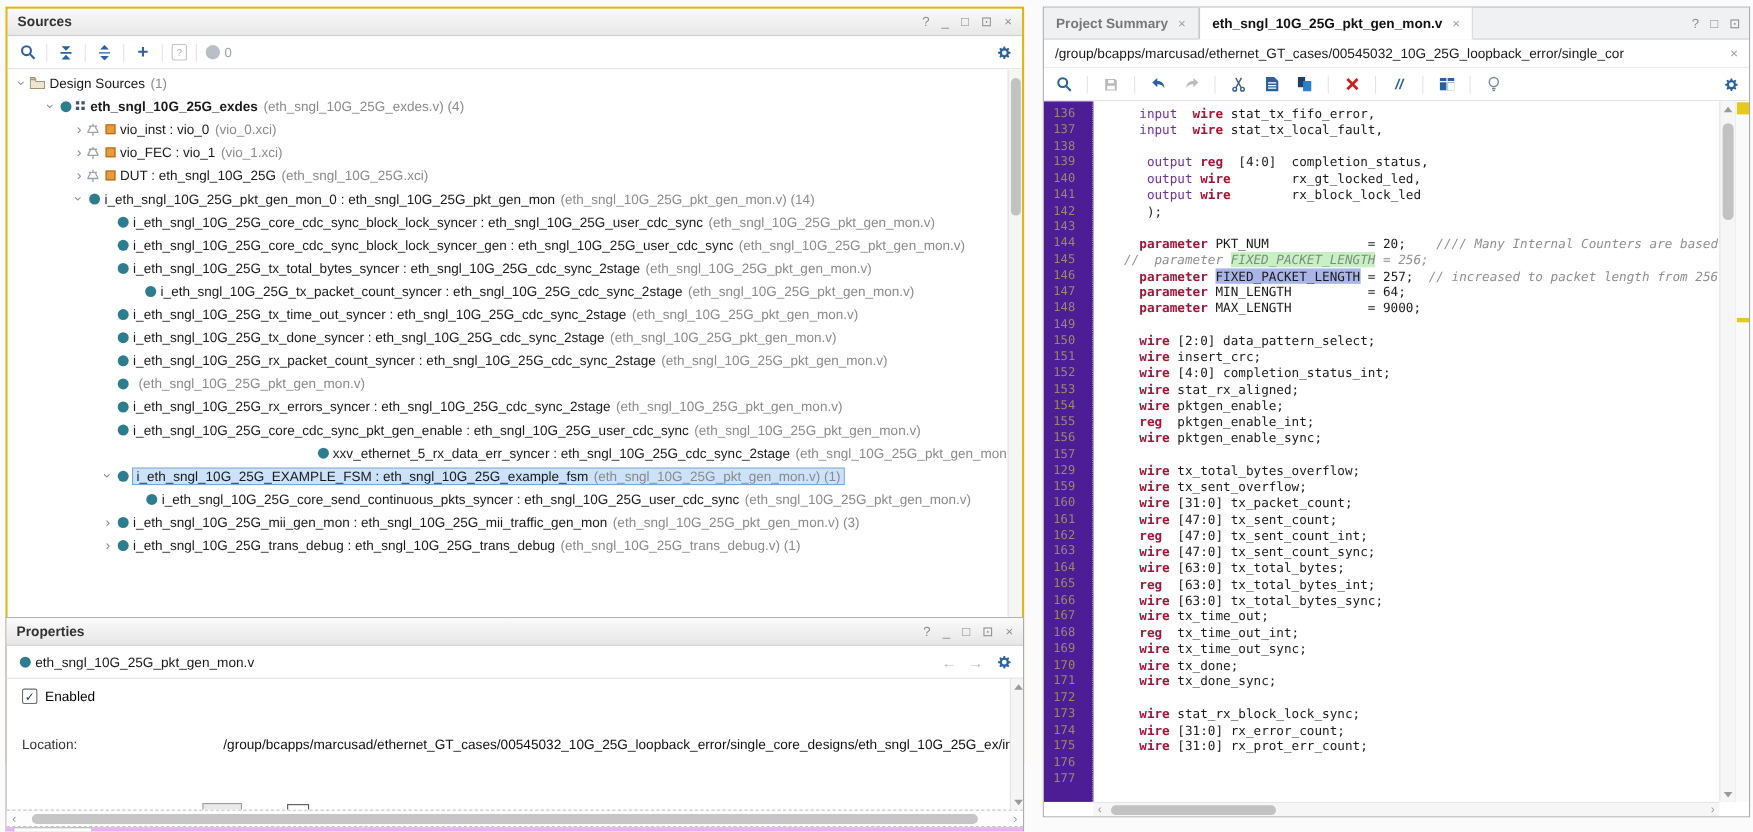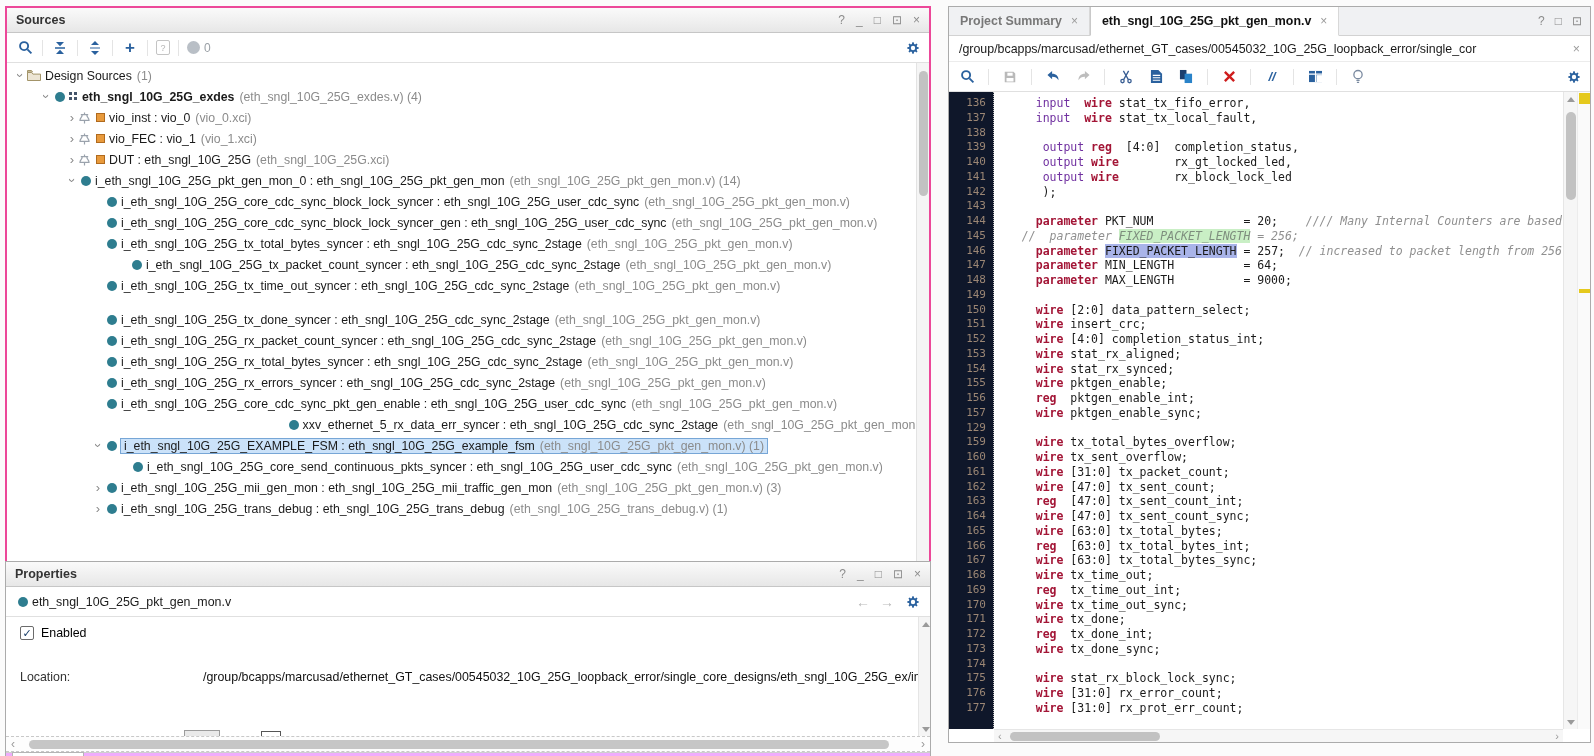--- a/index.html
+++ b/index.html
@@ -1,20 +1,20 @@
 <!DOCTYPE html>
 <html><head>
 <meta charset="utf-8">
 <style>
   *{box-sizing:border-box;margin:0;padding:0}
   html,body{width:1594px;height:756px}
   body{position:relative;background:#fbfbfb;font-family:"Liberation Sans",sans-serif;overflow:hidden;-webkit-font-smoothing:antialiased}
 
   .panel{position:absolute;background:#fff;border:1px solid #ababab;display:flex;flex-direction:column}
-  #sources{left:5px;top:6px;width:926px;height:688px;border:2px solid #ec4899}
+  #sources{left:5px;top:6px;width:926px;height:688px;border:2px solid #eab308}
   #properties{left:5px;top:561px;width:926px;height:217px}
   #editor{left:948px;top:6px;width:643px;height:737px}
 
   .titlebar{flex:0 0 25px;background:linear-gradient(#fafafa,#e7e7e7);border-bottom:1px solid #c6c6c6;display:flex;align-items:center;padding:0 9px;font-size:12.5px;font-weight:bold;color:#333}
   .chrome{margin-left:auto;display:flex;gap:11px;color:#8c8c8c;font-size:12px;font-weight:normal}
 
   
   .src-toolbar,.etoolbar{flex:0 0 30px;display:flex;align-items:center;padding:0 9px;border-bottom:1px solid #e0e0e0;background:#fff}
   .src-toolbar{gap:8px}.etoolbar{gap:12px}
   .tb-sep{width:1px;height:16px;background:#e4e4e4}
@@ -68,21 +68,21 @@
   
   .etabbar{flex:0 0 29px;background:#f0f1f3;border-bottom:1px solid #d2d2d2;display:flex;align-items:stretch;padding-right:8px}
   .etab{display:flex;align-items:center;gap:9px;padding:0 11px;font-size:12.4px;font-weight:bold;color:#787878;border-right:1px solid #d8d8d8}
   .etab.active{background:#fff;color:#111;border-left:1px solid #c9c9c9;margin-bottom:-1px;border-bottom:1px solid #fff}
   .etab .x{color:#9b9b9b;font-size:12px;font-weight:normal}
   .echrome{margin-left:auto;display:flex;gap:10px;align-items:center;color:#8c8c8c;font-size:12px}
   .epath{flex:0 0 26px;display:flex;align-items:center;padding:0 10px;font-size:12.4px;color:#1a1a1a;border-bottom:1px solid #ececec;white-space:nowrap;overflow:hidden}
   .epath .x{margin-left:auto;color:#9b9b9b;padding-left:8px}
 
   .code-wrap{flex:1;position:relative;overflow:hidden;background:#fff}
-  .gutter{position:absolute;left:0;top:0;bottom:13px;width:45px;padding-top:4px;font-family:"DejaVu Sans Mono",monospace;font-size:11px;color:#9b8674;text-align:right;border-right:1px dotted #b9b9b9;background:#0f172a}
+  .gutter{position:absolute;left:0;top:0;bottom:13px;width:45px;padding-top:4px;font-family:"DejaVu Sans Mono",monospace;font-size:11px;color:#9b8674;text-align:center;border-right:1px dotted #b9b9b9;background:#4c1d95}
   .gn{height:14.75px;line-height:14.75px;padding-right:7px}
   .codelines{position:absolute;left:46px;right:27px;top:0;bottom:13px;padding:4px 0 0 13px;font-family:"DejaVu Sans Mono",monospace;font-size:11.5px;color:#1a1a1a;overflow:hidden}
   .cl{height:14.75px;line-height:14.75px;white-space:pre}
   .t-k1{color:#7030a0}
   .t-k2{color:#a31536;font-weight:bold}
   .t-c,.t-chg{color:#8f8f8f;font-style:italic}
   .t-chg{background:#c9efc5;font-style:italic;color:#7e8e7e}
   .t-hb{background:#a9b4e9}
 
   .evscroll{position:absolute;right:13px;top:0;bottom:13px;width:14px;background:#f6f6f6;border-left:1px solid #e6e6e6}
@@ -232,36 +232,35 @@
           <span class="dot"></span>
           <span>i_eth_sngl_10G_25G_tx_packet_count_syncer : eth_sngl_10G_25G_cdc_sync_2stage</span>
           <span class="tsuf">(eth_sngl_10G_25G_pkt_gen_mon.v)</span>
         </div>
         <div class="tree-row" style="padding-left: 84px;">
           <span class="tw"></span>
           <span class="dot"></span>
           <span>i_eth_sngl_10G_25G_tx_time_out_syncer : eth_sngl_10G_25G_cdc_sync_2stage</span>
           <span class="tsuf">(eth_sngl_10G_25G_pkt_gen_mon.v)</span>
         </div>
-        <div class="tree-row" style="padding-left: 84px; margin-top: 13px;">
+        <div class="tree-row" style="padding-left: 84px;">
           <span class="tw"></span>
           <span class="dot"></span>
           <span>i_eth_sngl_10G_25G_tx_done_syncer : eth_sngl_10G_25G_cdc_sync_2stage</span>
           <span class="tsuf">(eth_sngl_10G_25G_pkt_gen_mon.v)</span>
         </div>
         <div class="tree-row" style="padding-left: 84px;">
           <span class="tw"></span>
           <span class="dot"></span>
           <span>i_eth_sngl_10G_25G_rx_packet_count_syncer : eth_sngl_10G_25G_cdc_sync_2stage</span>
           <span class="tsuf">(eth_sngl_10G_25G_pkt_gen_mon.v)</span>
         </div>
         <div class="tree-row" style="padding-left: 84px;">
           <span class="tw"></span>
           <span class="dot"></span>
-          <span>i_eth_sngl_10G_25G_rx_total_bytes_syncer : eth_sngl_10G_25G_cdc_sync_2stage</span>
           <span class="tsuf">(eth_sngl_10G_25G_pkt_gen_mon.v)</span>
         </div>
         <div class="tree-row" style="padding-left: 84px;">
           <span class="tw"></span>
           <span class="dot"></span>
           <span>i_eth_sngl_10G_25G_rx_errors_syncer : eth_sngl_10G_25G_cdc_sync_2stage</span>
           <span class="tsuf">(eth_sngl_10G_25G_pkt_gen_mon.v)</span>
         </div>
         <div class="tree-row" style="padding-left: 84px;">
           <span class="tw"></span>
@@ -528,39 +527,37 @@
         <div class="cl"><span class="t-p">    </span><span class="t-k2">parameter</span><span class="t-p"> PKT_NUM             = 20;    </span><span class="t-c">//// Many Internal Counters are based on</span></div>
         <div class="cl"><span class="t-c">  //  parameter </span><span class="t-chg">FIXED_PACKET_LENGTH</span><span class="t-c"> = 256;</span></div>
         <div class="cl"><span class="t-p">    </span><span class="t-k2">parameter</span><span class="t-p"> </span><span class="t-hb">FIXED_PACKET_LENGTH</span><span class="t-p"> = 257;  </span><span class="t-c">// increased to packet length from 256</span></div>
         <div class="cl"><span class="t-p">    </span><span class="t-k2">parameter</span><span class="t-p"> MIN_LENGTH          = 64;</span></div>
         <div class="cl"><span class="t-p">    </span><span class="t-k2">parameter</span><span class="t-p"> MAX_LENGTH          = 9000;</span></div>
         <div class="cl"></div>
         <div class="cl"><span class="t-p">    </span><span class="t-k2">wire</span><span class="t-p"> [2:0] data_pattern_select;</span></div>
         <div class="cl"><span class="t-p">    </span><span class="t-k2">wire</span><span class="t-p"> insert_crc;</span></div>
         <div class="cl"><span class="t-p">    </span><span class="t-k2">wire</span><span class="t-p"> [4:0] completion_status_int;</span></div>
         <div class="cl"><span class="t-p">    </span><span class="t-k2">wire</span><span class="t-p"> stat_rx_aligned;</span></div>
-        <div class="cl"><span class="t-p">    </span><span class="t-k2">wire</span><span class="t-p"> stat_rx_synced;</span></div>
         <div class="cl"><span class="t-p">    </span><span class="t-k2">wire</span><span class="t-p"> pktgen_enable;</span></div>
         <div class="cl"><span class="t-p">    </span><span class="t-k2">reg</span><span class="t-p">  pktgen_enable_int;</span></div>
         <div class="cl"><span class="t-p">    </span><span class="t-k2">wire</span><span class="t-p"> pktgen_enable_sync;</span></div>
         <div class="cl"></div>
         <div class="cl"><span class="t-p">    </span><span class="t-k2">wire</span><span class="t-p"> tx_total_bytes_overflow;</span></div>
         <div class="cl"><span class="t-p">    </span><span class="t-k2">wire</span><span class="t-p"> tx_sent_overflow;</span></div>
         <div class="cl"><span class="t-p">    </span><span class="t-k2">wire</span><span class="t-p"> [31:0] tx_packet_count;</span></div>
         <div class="cl"><span class="t-p">    </span><span class="t-k2">wire</span><span class="t-p"> [47:0] tx_sent_count;</span></div>
         <div class="cl"><span class="t-p">    </span><span class="t-k2">reg</span><span class="t-p">  [47:0] tx_sent_count_int;</span></div>
         <div class="cl"><span class="t-p">    </span><span class="t-k2">wire</span><span class="t-p"> [47:0] tx_sent_count_sync;</span></div>
         <div class="cl"><span class="t-p">    </span><span class="t-k2">wire</span><span class="t-p"> [63:0] tx_total_bytes;</span></div>
         <div class="cl"><span class="t-p">    </span><span class="t-k2">reg</span><span class="t-p">  [63:0] tx_total_bytes_int;</span></div>
         <div class="cl"><span class="t-p">    </span><span class="t-k2">wire</span><span class="t-p"> [63:0] tx_total_bytes_sync;</span></div>
         <div class="cl"><span class="t-p">    </span><span class="t-k2">wire</span><span class="t-p"> tx_time_out;</span></div>
         <div class="cl"><span class="t-p">    </span><span class="t-k2">reg</span><span class="t-p">  tx_time_out_int;</span></div>
         <div class="cl"><span class="t-p">    </span><span class="t-k2">wire</span><span class="t-p"> tx_time_out_sync;</span></div>
         <div class="cl"><span class="t-p">    </span><span class="t-k2">wire</span><span class="t-p"> tx_done;</span></div>
-        <div class="cl"><span class="t-p">    </span><span class="t-k2">reg</span><span class="t-p">  tx_done_int;</span></div>
         <div class="cl"><span class="t-p">    </span><span class="t-k2">wire</span><span class="t-p"> tx_done_sync;</span></div>
         <div class="cl"></div>
         <div class="cl"><span class="t-p">    </span><span class="t-k2">wire</span><span class="t-p"> stat_rx_block_lock_sync;</span></div>
         <div class="cl"><span class="t-p">    </span><span class="t-k2">wire</span><span class="t-p"> [31:0] rx_error_count;</span></div>
         <div class="cl"><span class="t-p">    </span><span class="t-k2">wire</span><span class="t-p"> [31:0] rx_prot_err_count;</span></div>
       </div>
     <div class="evscroll">
       <div class="tri tri-up"></div>
       <div class="evthumb"></div>
       <div class="tri tri-down"></div>

